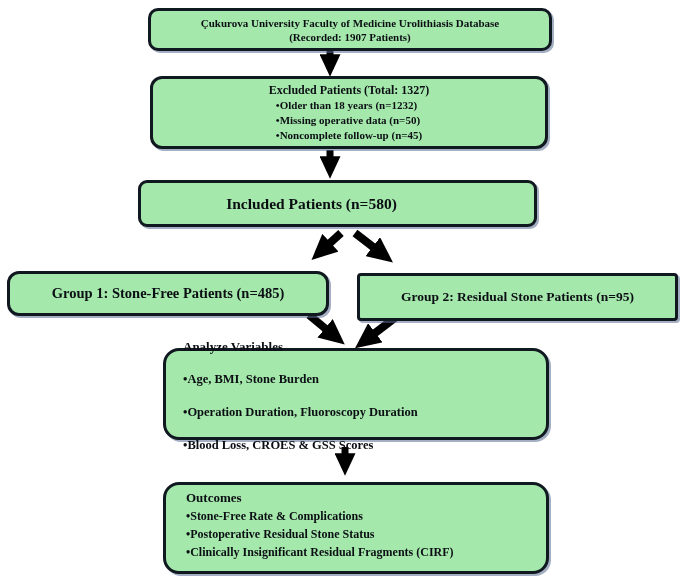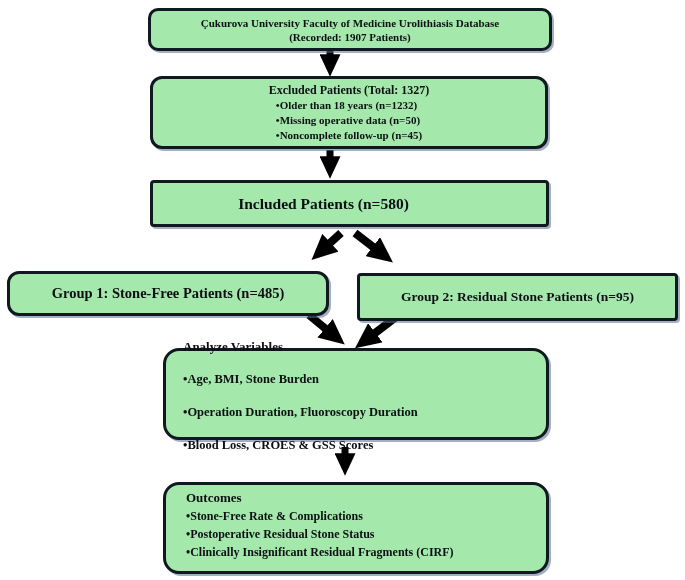--- a/index.html
+++ b/index.html
@@ -23,21 +23,21 @@
   .n-db{left:148px;top:8px;width:404px;height:43px;border-radius:10px;}
   .n-db .line{font-size:11px;line-height:14px;text-align:center;}
 
   
   .n-ex{left:150px;top:76px;width:398px;height:73px;border-radius:12px;padding:4px 10px;}
   .n-ex .title{font-size:12px;line-height:16px;}
   .n-ex .bullets{width:-moz-fit-content;width:fit-content;margin:0 auto;text-align:left;}
   .n-ex .bullet{font-size:11px;line-height:15px;}
 
   
-  .n-in{left:150px;top:180px;width:399px;height:47px;border-radius:4px;}
+  .n-in{left:138px;top:180px;width:399px;height:47px;border-radius:9px;}
   .n-in .title{font-size:15.5px;padding-right:52px;}
 
   
   .n-g1{left:7px;top:271px;width:322px;height:45px;border-radius:12px;}
   .n-g1 .title{font-size:14.5px;}
   .n-g2{left:357px;top:273px;width:321px;height:48px;border-radius:4px;}
   .n-g2 .title{font-size:13.5px;}
 
   
   .n-an{left:163px;top:348px;width:386px;height:92px;border-radius:16px;padding:6px 12px 2px 17px;}

